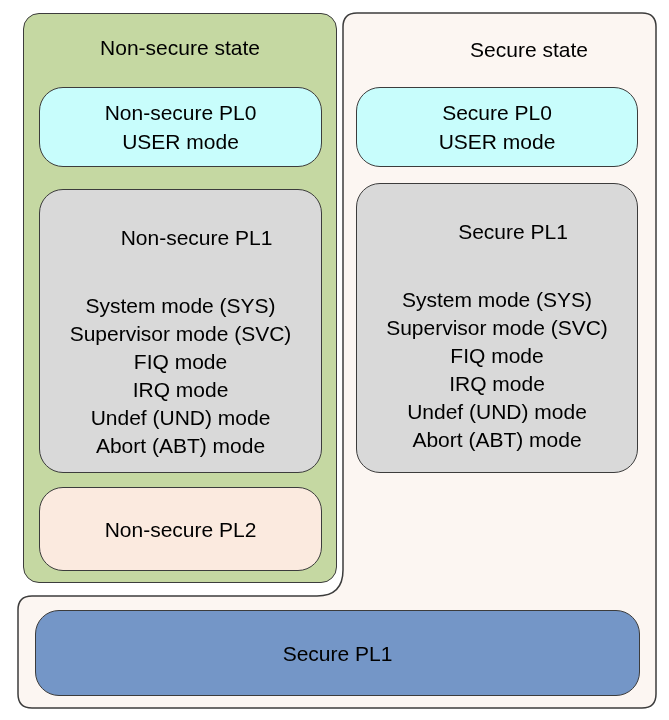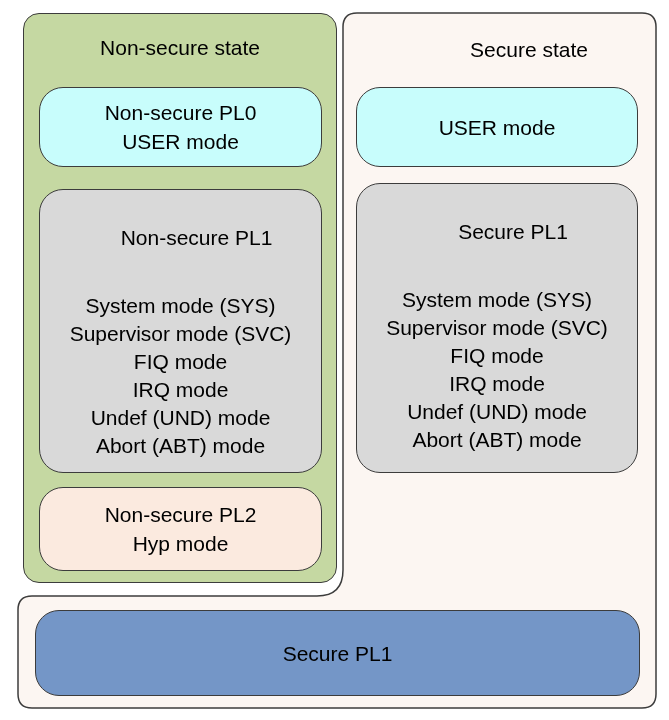--- a/index.html
+++ b/index.html
@@ -112,25 +112,25 @@
         <div class="mode-line">Supervisor mode (SVC)</div>
         <div class="mode-line">FIQ mode</div>
         <div class="mode-line">IRQ mode</div>
         <div class="mode-line">Undef (UND) mode</div>
         <div class="mode-line">Abort (ABT) mode</div>
       </div>
     </div>
 
     <div class="box two-line pl2-bg ns-pl2">
       <div>Non-secure PL2</div>
-      <div>Hyp mode</div>
     </div>
   </div>
 
   <div class="box two-line pl0-bg s-pl0">
+    <div>Secure PL0</div>
     <div>USER mode</div>
   </div>
 
   <div class="box pl1-bg s-pl1">
     <div class="pl1-title">Secure PL1</div>
     <div class="modes">
       <div class="mode-line">System mode (SYS)</div>
       <div class="mode-line">Supervisor mode (SVC)</div>
       <div class="mode-line">FIQ mode</div>
       <div class="mode-line">IRQ mode</div>

